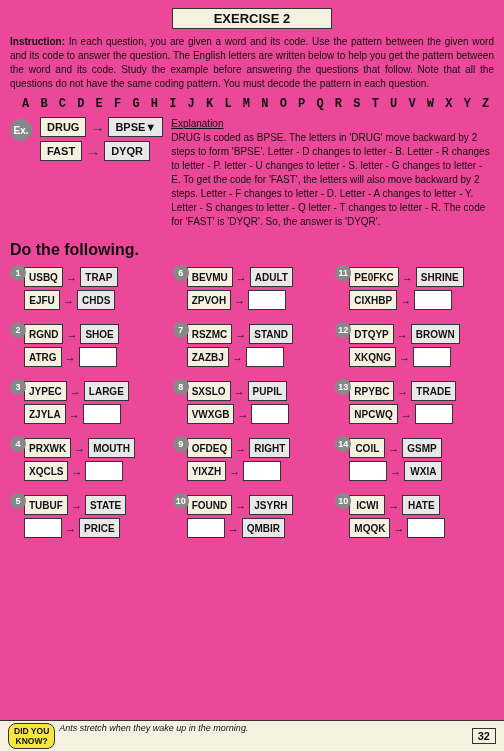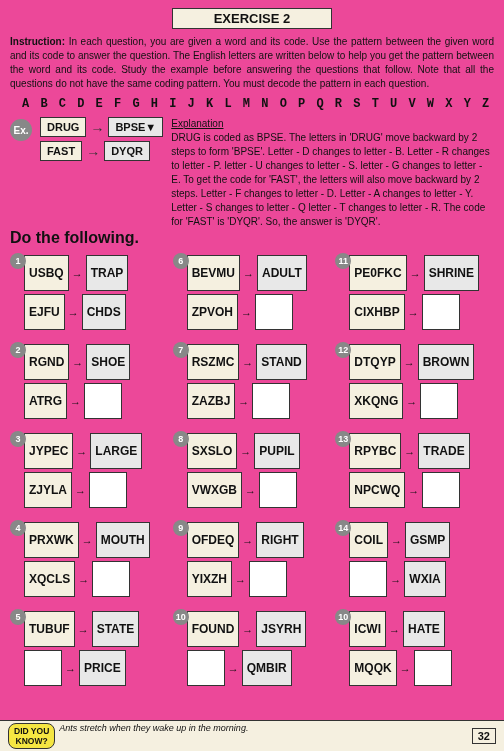--- a/index.html
+++ b/index.html
@@ -44,21 +44,21 @@
       font-size: 12px;
       font-weight: bold;
       letter-spacing: 2px;
       margin-bottom: 6px;
       font-family: 'Courier New', monospace;
       margin-left: 12px;
     }
     .example-section {
       display: flex;
       align-items: flex-start;
-      margin-bottom: 0;
+      margin-bottom: 12px;
       gap: 8px;
     }
     .ex-label {
       background: #888;
       color: #fff;
       border-radius: 50%;
       width: 22px;
       height: 22px;
       display: flex;
       align-items: center;
@@ -137,24 +137,24 @@
       gap: 3px;
       margin-bottom: 3px;
     }
     .q-pair:first-of-type {
       margin-top: 2px;
     }
     .q-box {
       border: 1.5px solid #333;
       padding: 2px 4px;
       min-width: 36px;
-      height: 36px;
+      height: 20px;
       text-align: right;
       font-weight: bold;
-      font-size: 12px;
+      font-size: 10px;
       background: #f5f0e0;
       display: flex;
       align-items: center;
       justify-content: center;
     }
     .q-box.answer-box {
       background: #fff;
       min-width: 38px;
     }
     .q-box.filled {

